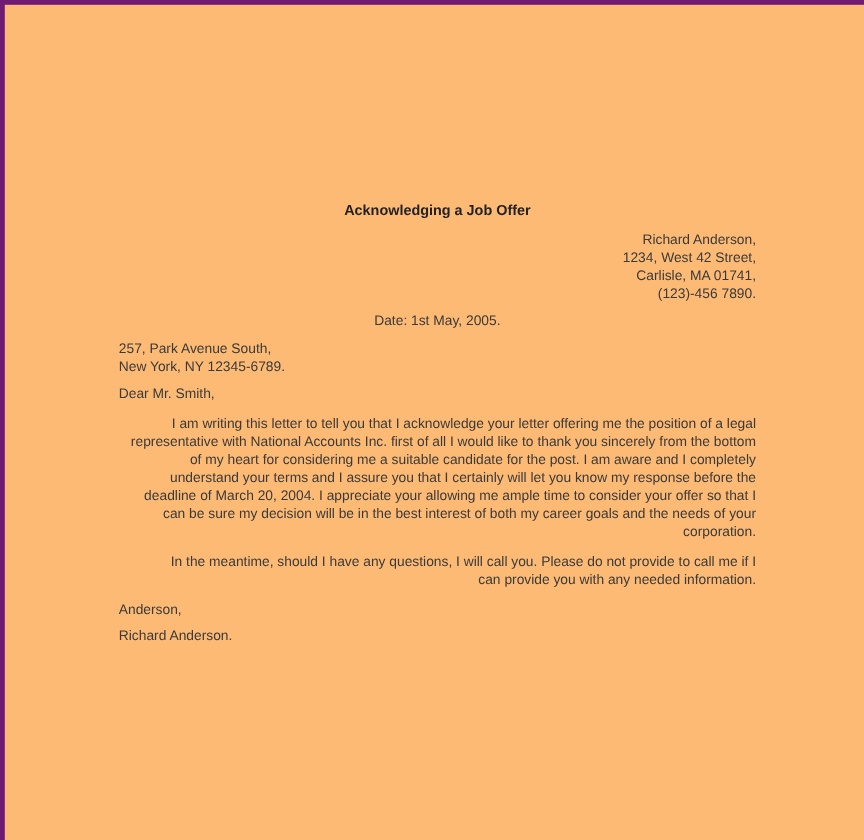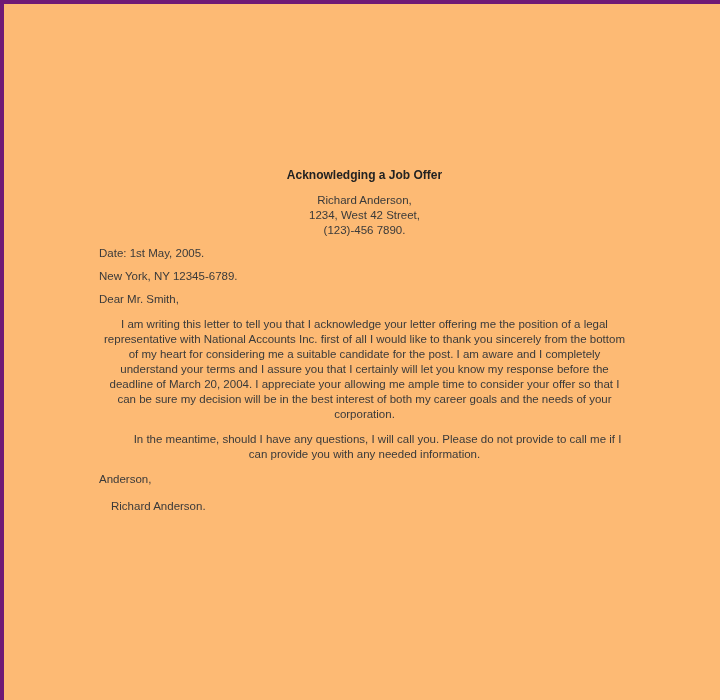--- a/index.html
+++ b/index.html
@@ -28,69 +28,71 @@
     line-height: 15px;
   }
   .doc-title {
     text-align: center;
     font-weight: bold;
     color: #222222;
     font-size: 12px;
     margin: 0 0 10px 0;
   }
   .sender-block {
-    text-align: center;
+    text-align: right;
     margin: 0 0 8px 0;
   }
   .date-line {
-    text-align: left;
+    text-align: center;
     margin: 0 0 8px 0;
   }
   .recipient-block {
     text-align: left;
     margin: 0 0 8px 0;
   }
   .line {
     display: block;
     white-space: nowrap;
   }
   .salutation {
     margin: 0 0 10px 0;
   }
   .para {
     margin: 0 0 10px 0;
-    text-align: center;
+    text-align: right;
   }
   .para.indent-first {
     text-indent: 26px;
   }
   .closing {
     margin: 0 0 6px 0;
   }
   .signature {
-    margin: 12px;
+    margin: 0;
   }
 </style>
 </head>
 <body>
 
 <div class="canvas">
   <div class="page-inner">
 
     <div class="doc-title">Acknowledging a Job Offer</div>
 
     <div class="sender-block">
       <span class="line">Richard Anderson,</span>
       <span class="line">1234, West 42 Street,</span>
+      <span class="line">Carlisle, MA 01741,</span>
       <span class="line">(123)-456 7890.</span>
     </div>
 
     <div class="date-line">Date: 1st May, 2005.</div>
 
     <div class="recipient-block">
+      <span class="line">257, Park Avenue South,</span>
       <span class="line">New York, NY 12345-6789.</span>
     </div>
 
     <div class="salutation">Dear Mr. Smith,</div>
 
     <p class="para">I am writing this letter to tell you that I acknowledge your letter offering me the position of a legal representative with National Accounts Inc. first of all I would like to thank you sincerely from the bottom of my heart for considering me a suitable candidate for the post. I am aware and I completely understand your terms and I assure you that I certainly will let you know my response before the deadline of March 20, 2004. I appreciate your allowing me ample time to consider your offer so that I can be sure my decision will be in the best interest of both my career goals and the needs of your corporation.</p>
 
     <p class="para indent-first">In the meantime, should I have any questions, I will call you. Please do not provide to call me if I can provide you with any needed information.</p>
 
     <div class="closing">Anderson,</div>

